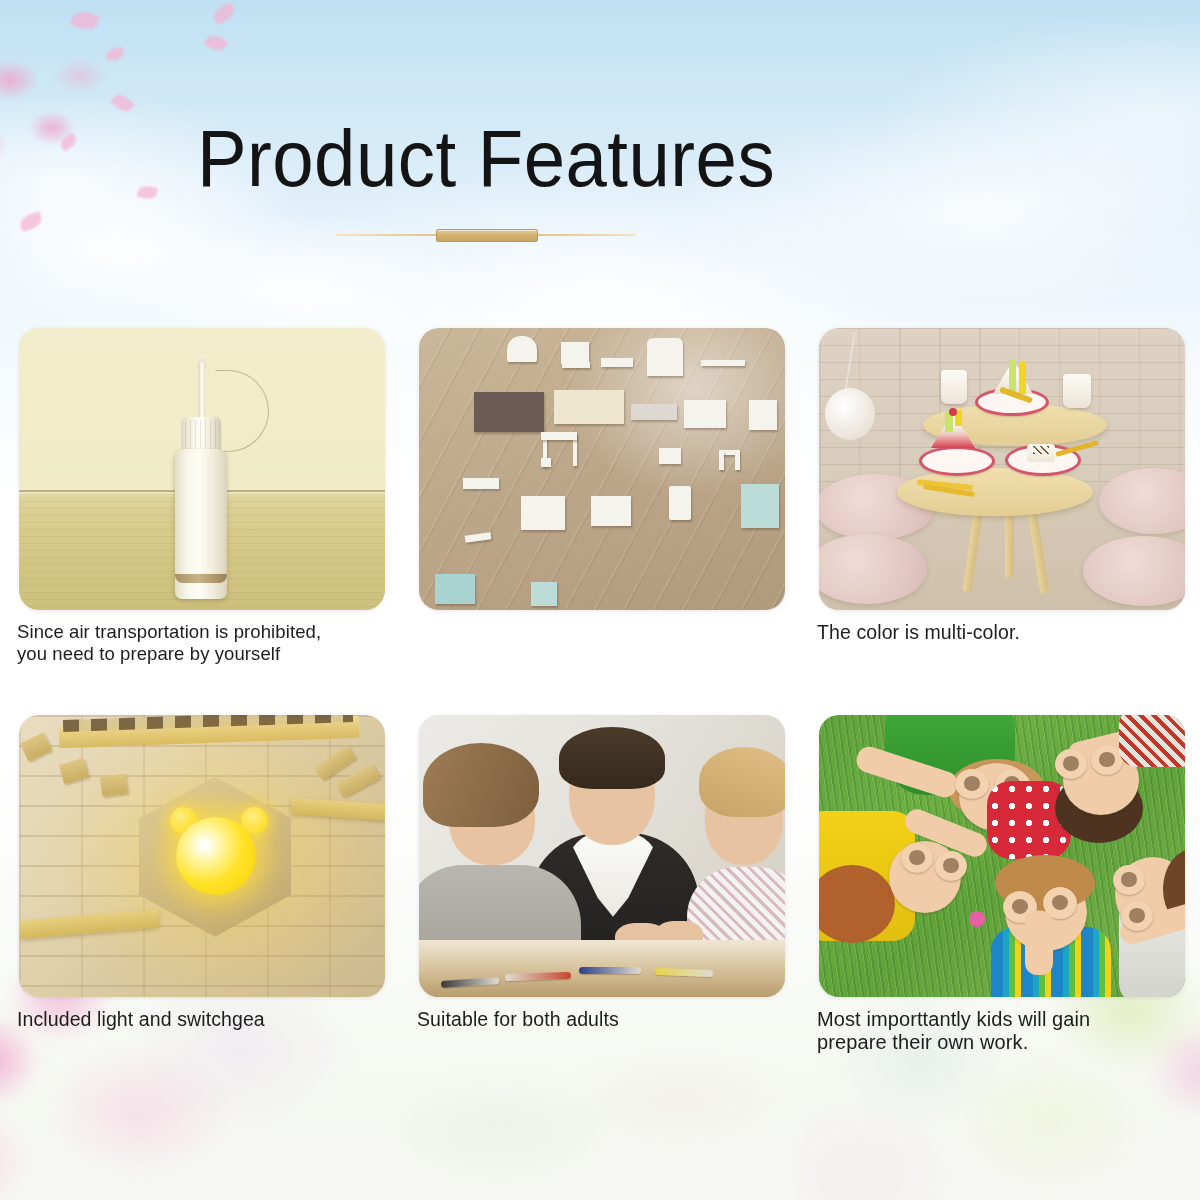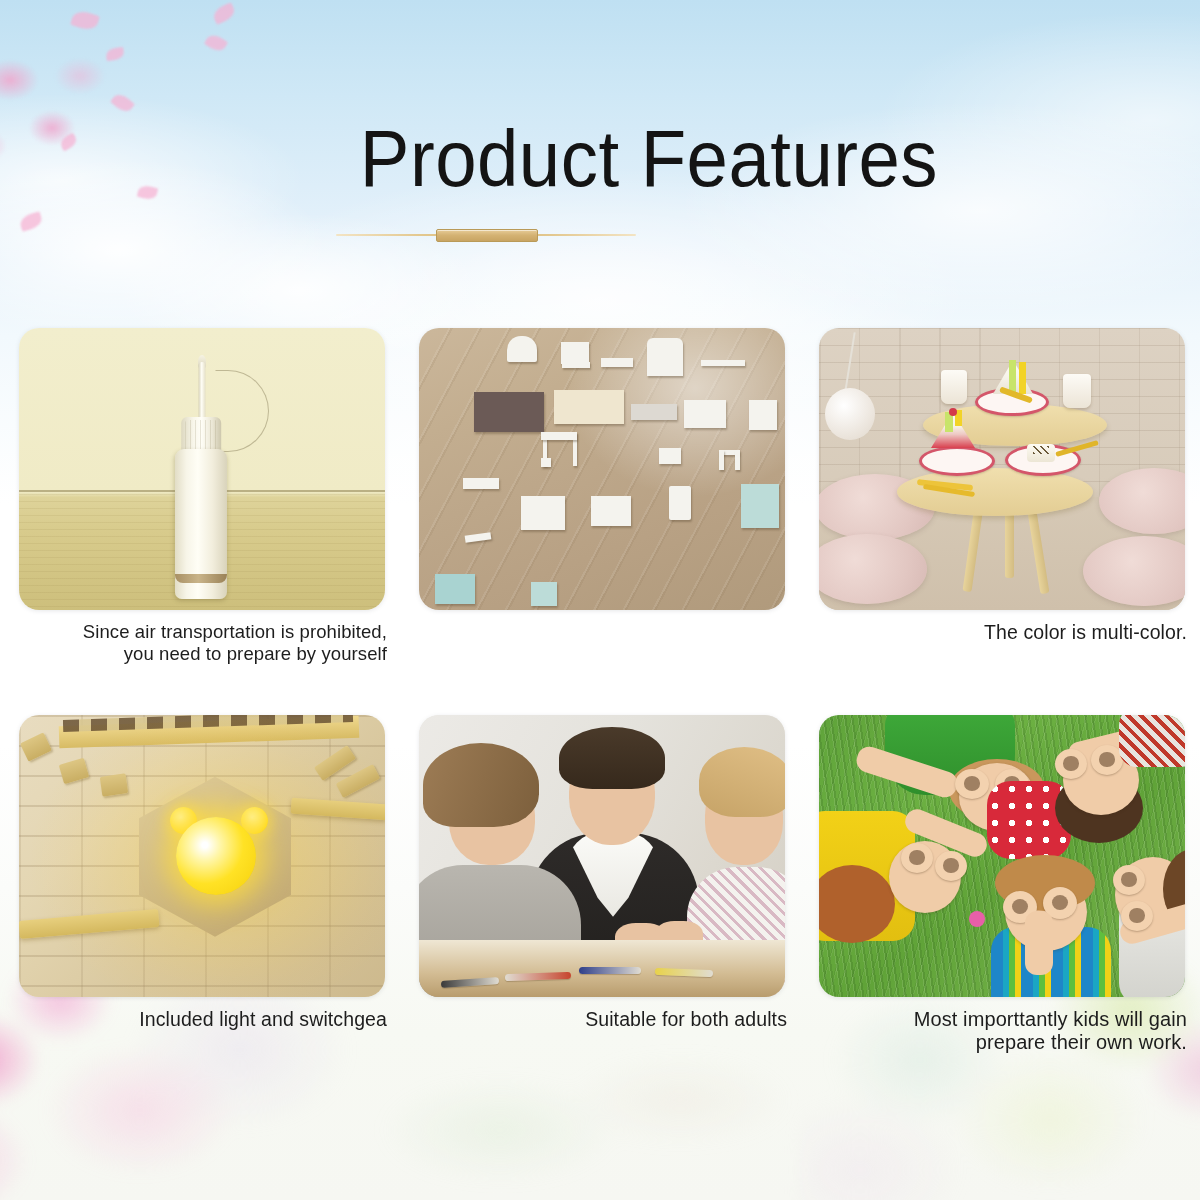--- a/index.html
+++ b/index.html
@@ -69,21 +69,21 @@
       radial-gradient(ellipse 160px 70px at 120px 90px, rgba(214,232,206,.34) 0%, rgba(218,234,212,0) 74%),
       radial-gradient(ellipse 150px 60px at 300px 60px, rgba(232,226,212,.30) 0%, rgba(234,230,216,0) 74%);
     filter:blur(9px);
   }
   .bg-wash{
     position:absolute;inset:0;
     background:radial-gradient(ellipse 640px 420px at 600px 560px, rgba(255,255,255,.92) 0%, rgba(255,255,255,.45) 48%, rgba(255,255,255,0) 78%);
   }
 
   
-  .header{position:absolute;left:0;top:118px;width:972px;text-align:right;}
+  .header{position:absolute;left:0;top:118px;width:972px;text-align:center;}
   .title{
     margin:0;font-size:80px;line-height:1.02;font-weight:400;
     color:#141414;letter-spacing:.5px;
     transform:scaleX(.93);transform-origin:50% 50%;
     font-family:"Liberation Sans","DejaVu Sans",sans-serif;
   }
   .divider{position:relative;width:300px;height:18px;margin:26px auto 0;}
   .divider .thin{
     position:absolute;left:0;top:8px;width:300px;height:2.5px;
     background:linear-gradient(to right,#f3e4c4 0%,#e3c88f 28%,#d9bb7d 50%,#e3c88f 72%,#f3e4c4 100%);
@@ -102,21 +102,21 @@
   .row.r2{margin-top:50px;}
   .cell{width:368px;display:flex;flex-direction:column;align-items:center;}
 
   .photo{
     width:366px;height:282px;border-radius:20px;overflow:hidden;position:relative;
     box-shadow:0 1px 4px rgba(120,130,140,.18);
   }
   .photo .scene{position:absolute;inset:0;}
 
   .caption{
-    margin-top:11px;width:370px;text-align:right;
+    margin-top:11px;width:370px;text-align:left;
     font-size:19.5px;line-height:1.18;color:#1d1d1d;font-weight:400;
     letter-spacing:.1px;
     font-family:"Liberation Sans","DejaVu Sans",sans-serif;
   }
   .cell.c1 .caption{font-size:18.5px;}
   .cell.c6 .caption{font-size:20px;}
 
   
   .p1{background:linear-gradient(to bottom,#f2eecd 0%,#f0ebc6 58%,#ece6bd 58.5%,#ded39a 60%,#d8cb8c 72%,#cdbf7c 100%);}
   .p1 .wallseam{position:absolute;left:0;top:57.5%;width:100%;height:2px;background:rgba(120,104,52,.45);}

